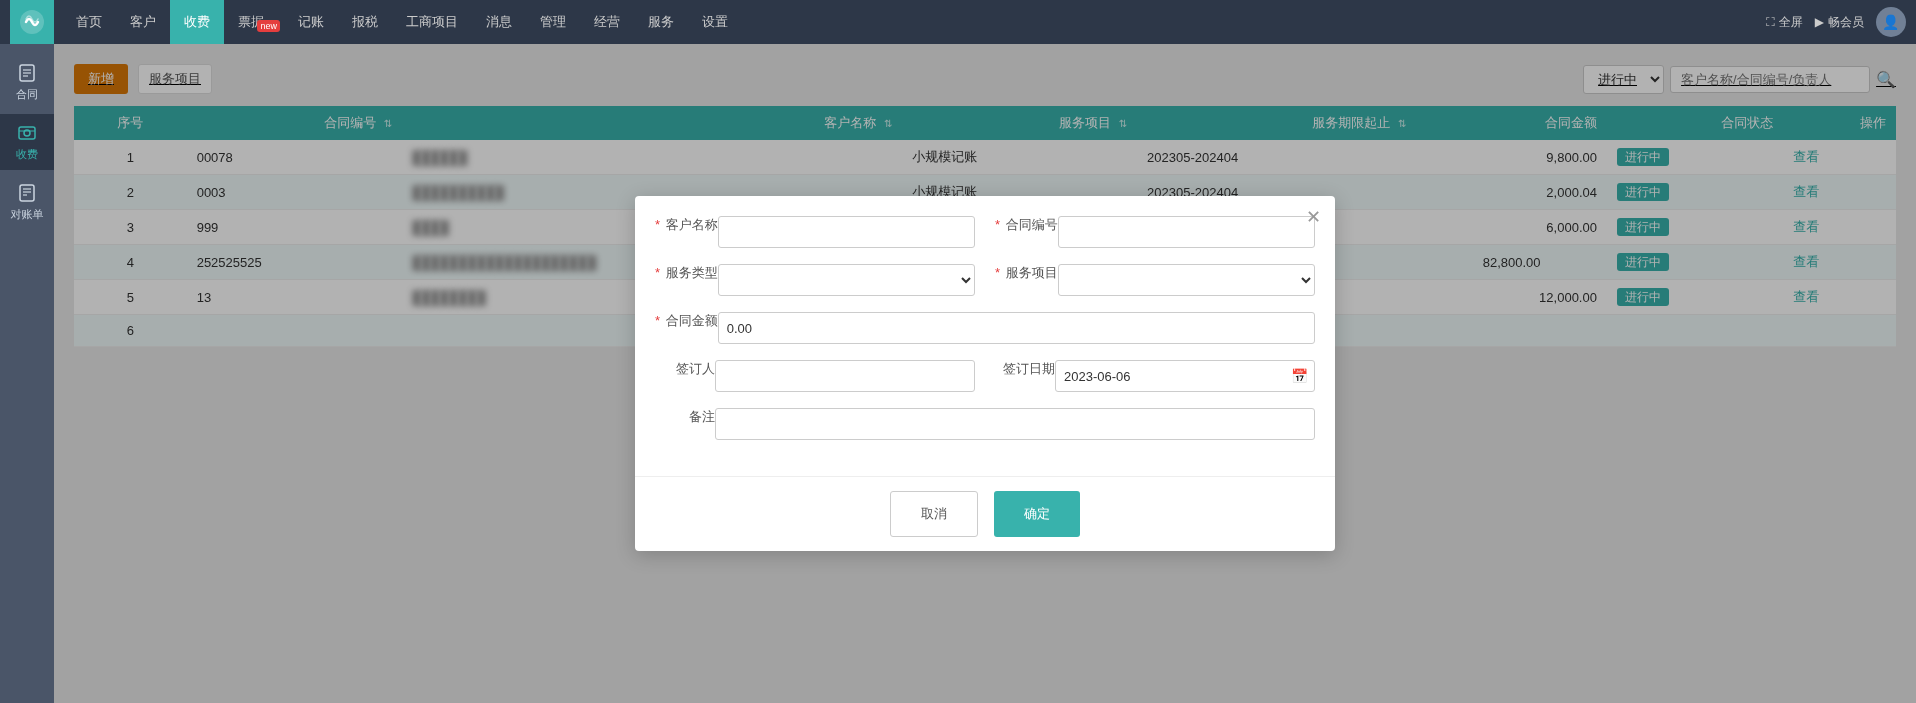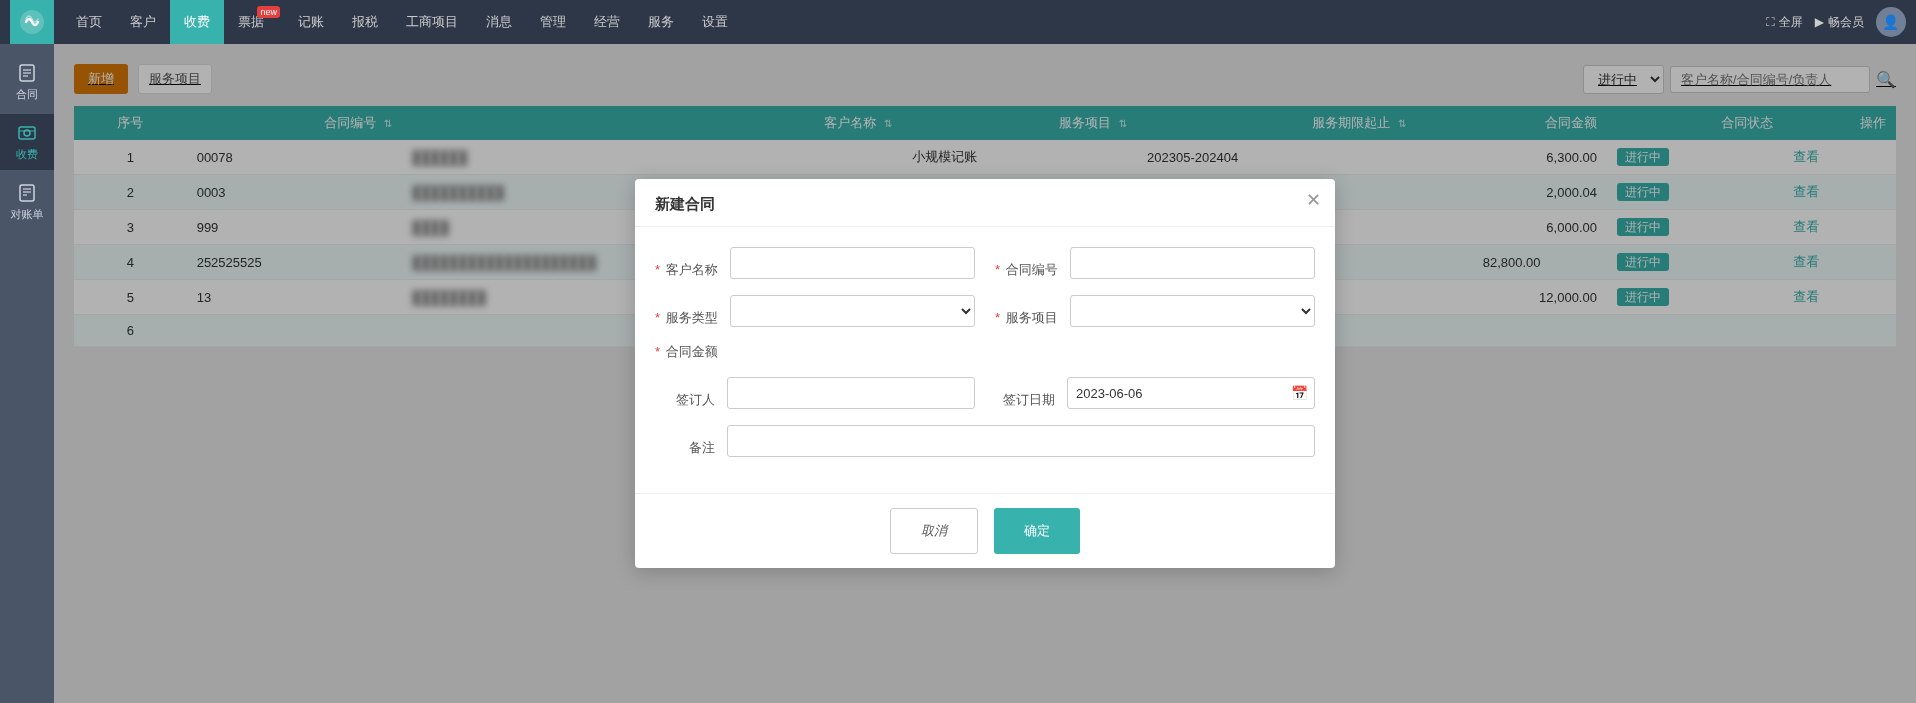--- a/index.html
+++ b/index.html
@@ -35,21 +35,21 @@
       font-size: 13px;
       position: relative;
       white-space: nowrap;
     }
     .nav-item.active {
       background: #38b2ac;
       color: #fff;
     }
     .nav-item .new-badge {
       position: absolute;
-      top: 6px;
+      top: 20px;
       right: 4px;
       background: #e53e3e;
       color: #fff;
       font-size: 9px;
       padding: 1px 3px;
       border-radius: 3px;
     }
     .nav-right {
       margin-left: auto;
       display: flex;
@@ -259,23 +259,23 @@
       padding: 20px;
     }
     .form-row {
       display: flex;
       gap: 20px;
       margin-bottom: 16px;
       align-items: center;
     }
     .form-field {
       display: flex;
-      align-items: flex-end;
+      align-items: flex-start;
       flex: 1;
-      gap: 12px;
+      gap: 0;
     }
     .form-field label {
       white-space: nowrap;
       font-size: 13px;
       color: #555;
       min-width: 60px;
       text-align: right;
     }
     .form-field label .required {
       color: #e53e3e;
@@ -316,21 +316,20 @@
       border-top: 1px solid #eee;
     }
     .btn-cancel {
       background: #fff;
       border: 1px solid #ccc;
       border-radius: 3px;
       padding: 7px 30px;
       font-size: 13px;
       cursor: pointer;
       color: #555;
-      font-style: italic;
     }
     .btn-confirm {
       background: #38b2ac;
       border: none;
       border-radius: 3px;
       padding: 14px 30px;
       font-size: 13px;
       cursor: pointer;
       color: #fff;
     }
@@ -448,21 +447,21 @@
           <th>操作</th>
         </tr>
       </thead>
       <tbody id="table-body">
       <tr>
     <td class="center">1</td>
     <td>00078</td>
     <td><span class="blurred-text">██████</span></td>
     <td>小规模记账</td>
     <td>202305-202404</td>
-    <td style="text-align:right">6,300.00</td>
+    <td style="text-align:right">9,800.00</td>
     <td><span class="badge-active">进行中</span></td>
     <td><a class="action-link">查看</a></td>
   </tr>
           <tr>
     <td class="center">2</td>
     <td>0003</td>
     <td><span class="blurred-text">██████████</span></td>
     <td>小规模记账</td>
     <td>202305-202404</td>
     <td style="text-align:right">2,000.04</td>
@@ -501,21 +500,20 @@
   </tr>
           <tr>
             <td class="center">6</td>
             <td colspan="7"></td>
           </tr>
         </tbody>
     </table>
 
     <div class="modal-overlay">
       <div class="modal">
-        <div class="modal-header">新建合同</div>
         <button class="modal-close">✕</button>
         <div class="modal-body">
 
           <div class="form-row">
             <div class="form-field">
               <label>
                 <span class="required">*</span>
                 <span>客户名称</span>
               </label>
               <input type="text" value="" style="">
@@ -549,20 +547,21 @@
               </select>
             </div>
           </div>
 
           <div class="form-row">
             <div class="form-field">
               <label>
                 <span class="required">*</span>
                 <span>合同金额</span>
               </label>
+              <input type="text" value="0.00" style="">
             </div>
           </div>
 
           <div class="form-row">
             <div class="form-field">
               <label>
                 <span>签订人</span>
               </label>
               <input type="text" style="">
             </div>

